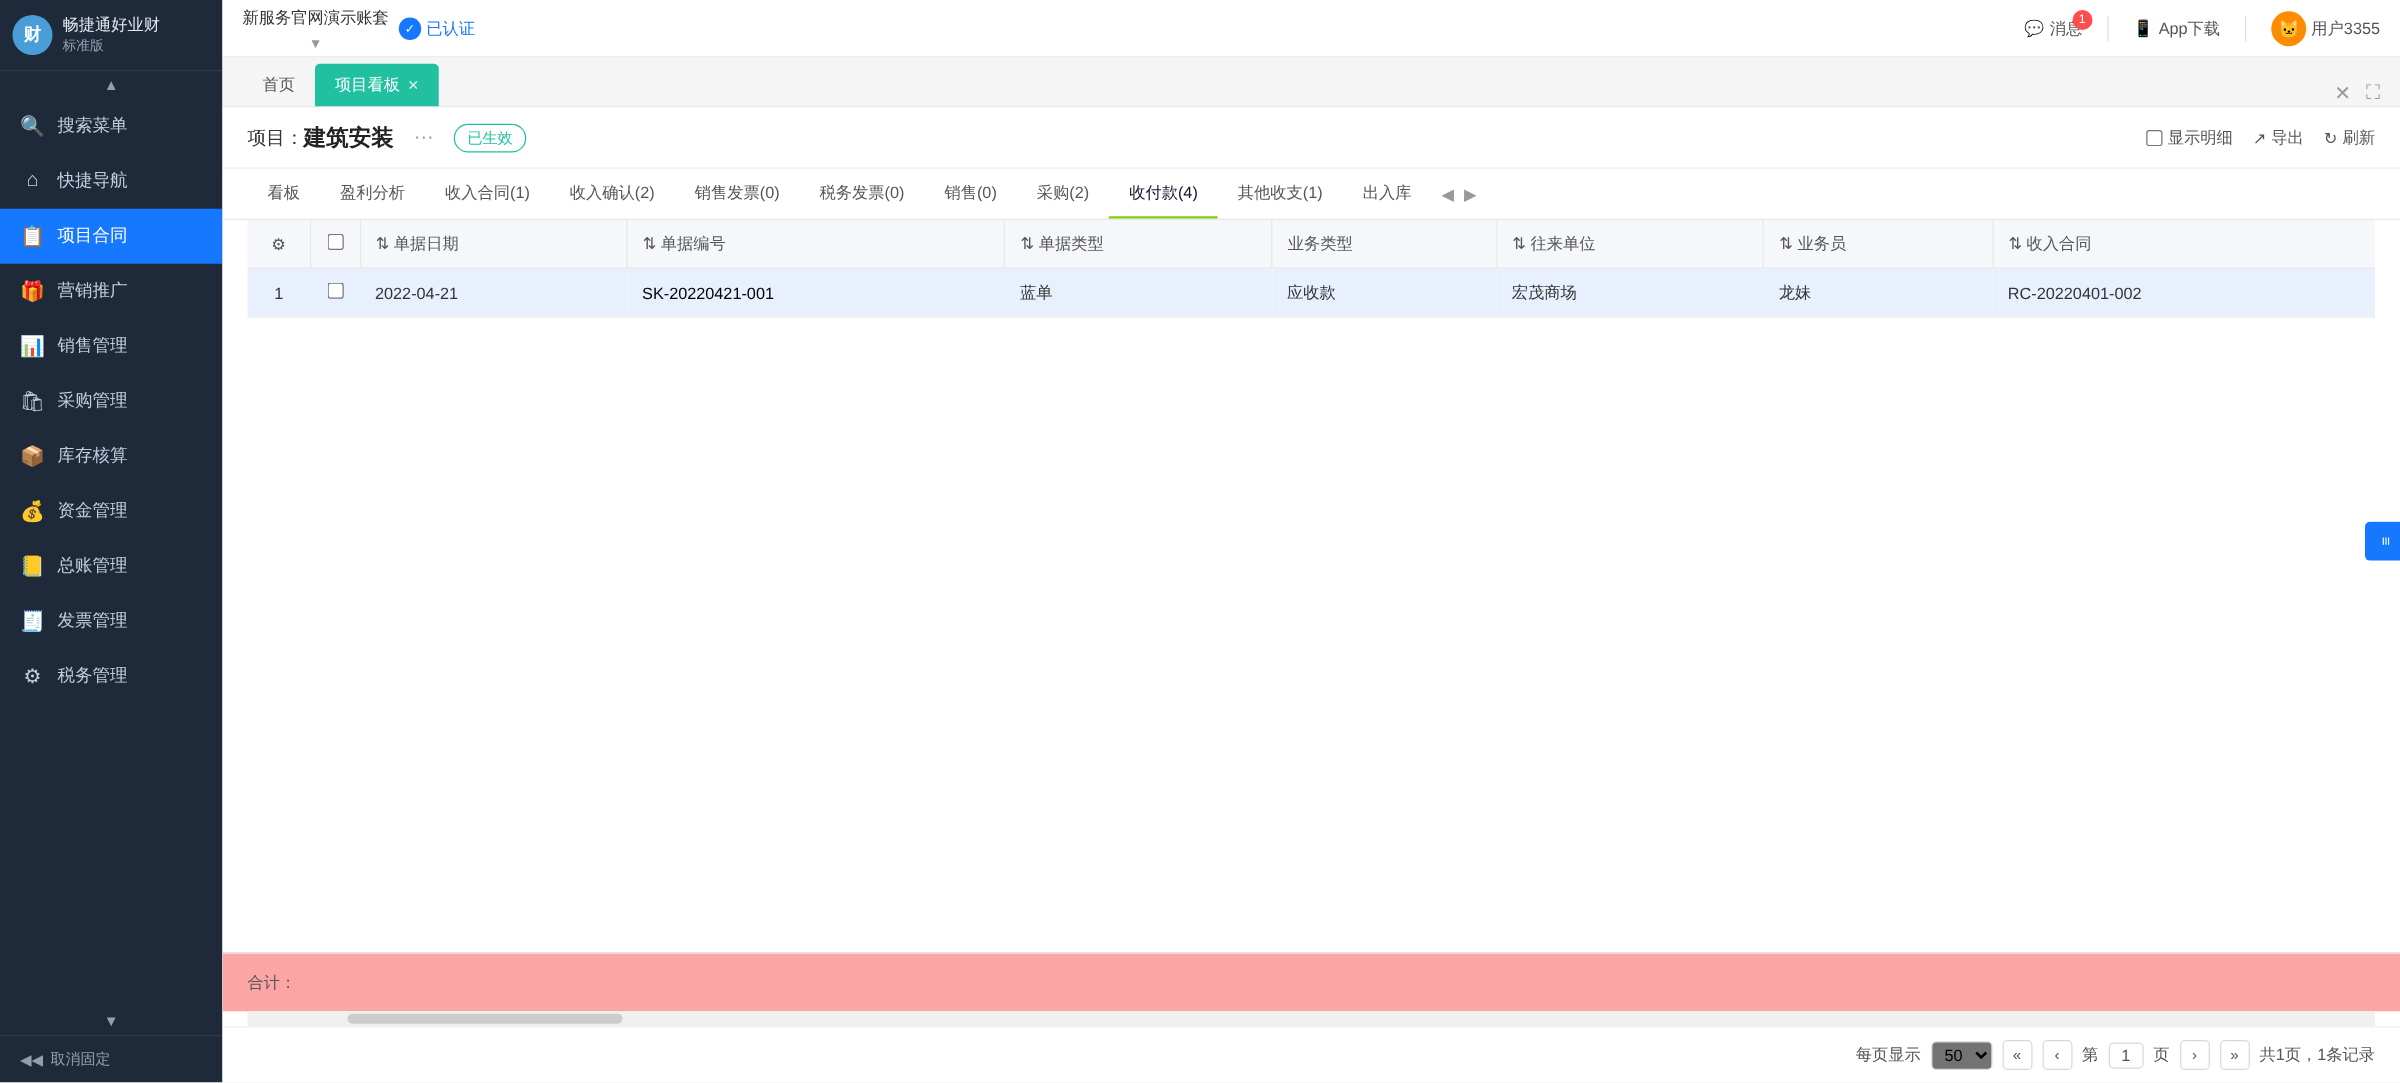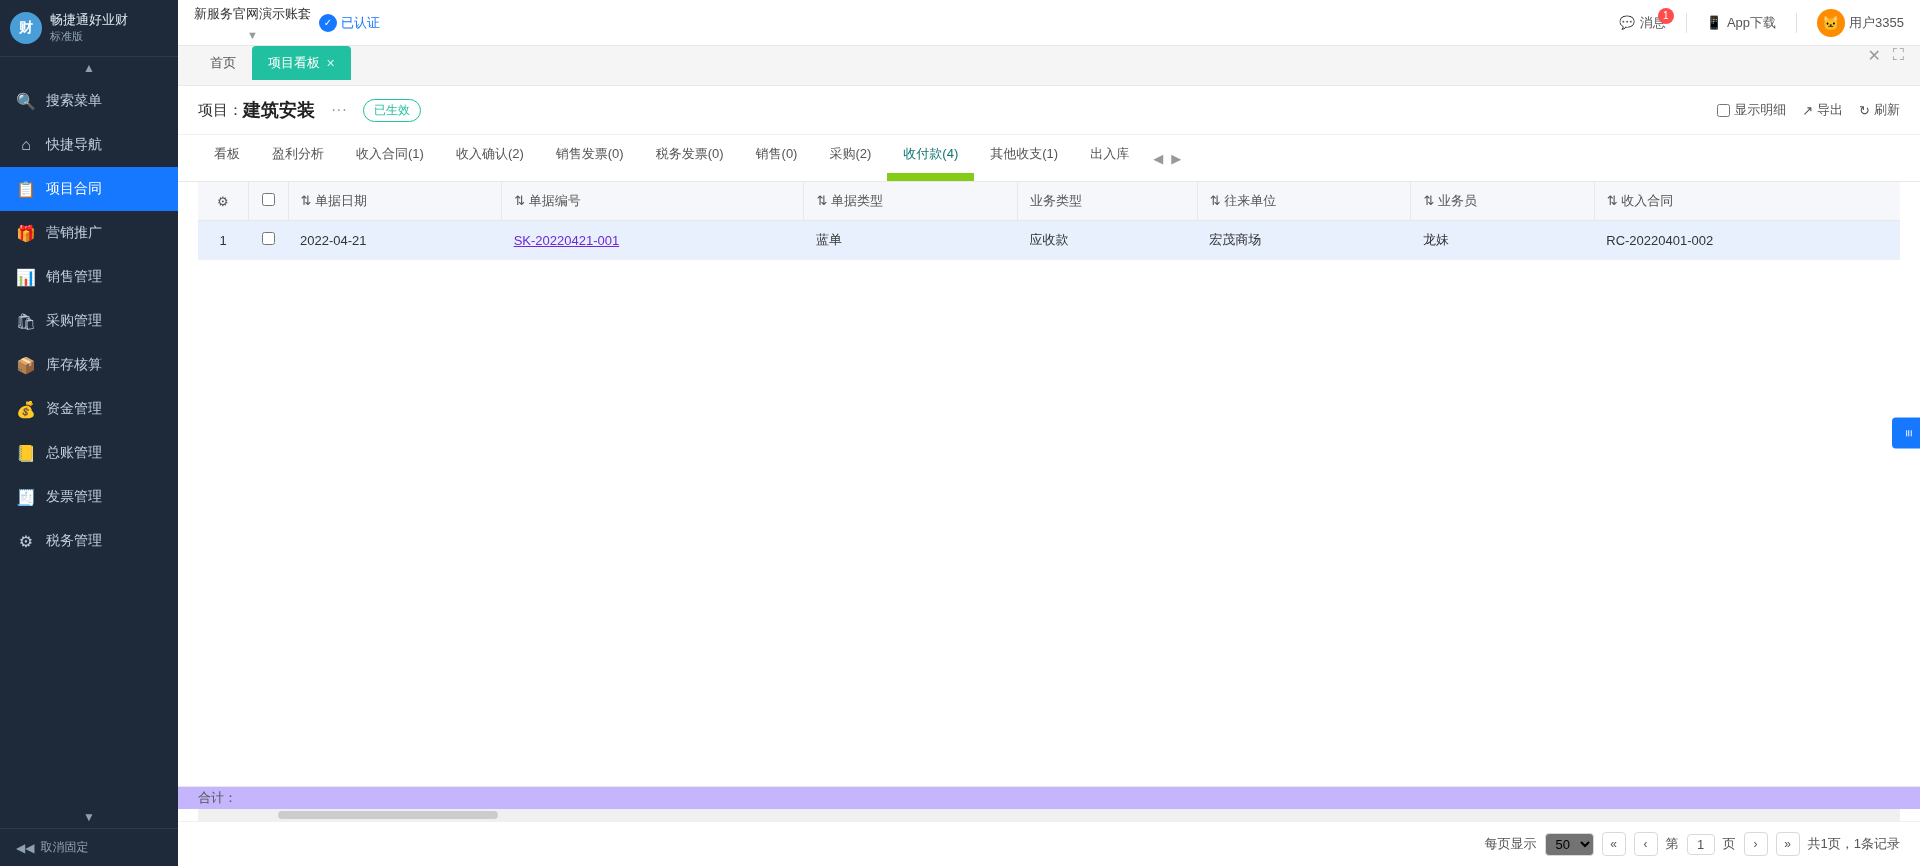--- a/index.html
+++ b/index.html
@@ -138,21 +138,21 @@
       background: #ff8c00;
       border-radius: 50%;
       display: flex; align-items: center; justify-content: center;
       color: white; font-size: 14px;
     }
 
     
     .tabbar {
       background: #f5f5f5;
       display: flex;
-      align-items: flex-start;
+      align-items: flex-end;
       padding: 0 16px;
       border-bottom: 1px solid #e8e8e8;
       flex-shrink: 0;
       height: 40px;
     }
     .tab {
       padding: 8px 16px;
       cursor: pointer;
       font-size: 13px;
       color: #555;
@@ -240,22 +240,22 @@
     .sub-tabs::-webkit-scrollbar { height: 0; }
     .sub-tab {
       padding: 10px 16px;
       font-size: 13px;
       color: #555;
       cursor: pointer;
       white-space: nowrap;
       border-bottom: 2px solid transparent;
     }
     .sub-tab.active {
-      color: #0f766e;
-      border-bottom: 8px solid #84cc16;
+      color: #0f172a;
+      border-bottom: 2px solid #84cc16;
     }
 
     
     .content-tabs {
       display: flex;
       align-items: center;
       padding: 12px 20px;
       gap: 12px;
       flex-shrink: 0;
     }
@@ -310,31 +310,30 @@
     }
     tbody tr.selected {
       background: #e8f0fe;
     }
     tbody td {
       padding: 10px 12px;
       color: #333;
       white-space: nowrap;
     }
     .cell-link {
-      color: #6d28d9;
-      text-decoration: underline;
+      color: #000000;
       cursor: pointer;
     }
     .col-seq { width: 50px; text-align: center; }
     .col-checkbox { width: 40px; text-align: center; }
 
     
     .total-row {
-      background: #c4b5fd;
-      padding: 2px 20px;
+      background: #fca5a5;
+      padding: 14px 20px;
       border-top: 1px solid #e8e8e8;
       font-size: 13px;
       color: #555;
       flex-shrink: 0;
     }
 
     
     .scroll-track {
       height: 12px;
       background: #f0f0f0;

